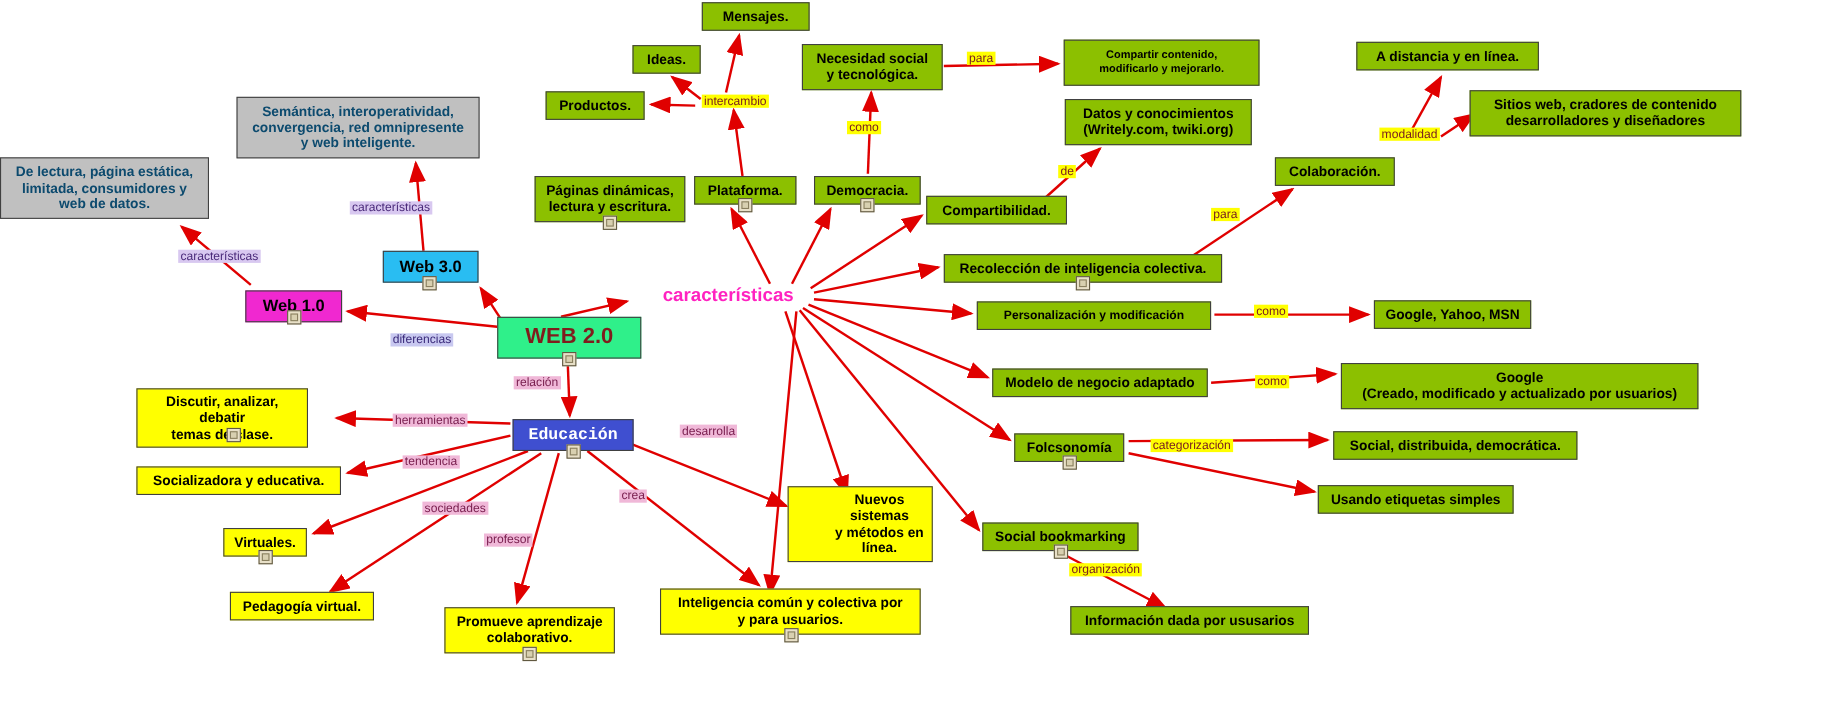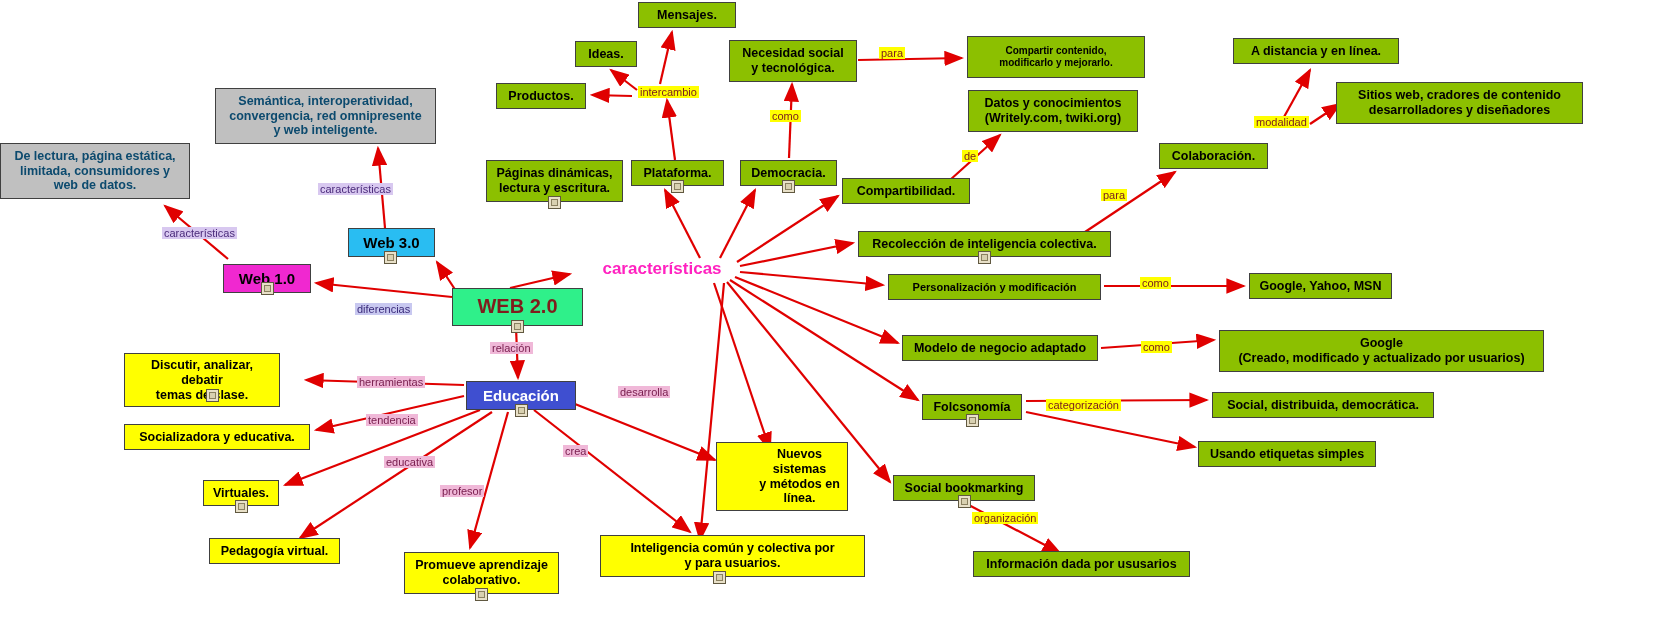--- a/index.html
+++ b/index.html
@@ -33,21 +33,21 @@
     line-height: 1.18;
     padding: 4px 7px;
     white-space: pre-line;
   }
   .node.green   { background: #8cc000; color: #000000; }
   .node.yellow  { background: #ffff00; color: #000000; }
   .node.gray    { background: #c0c0c0; color: #0c4a6e; }
   .node.cyan    { background: #29bdf2; color: #000000; }
   .node.magenta { background: #f028d0; color: #000000; }
   .node.springgreen { background: #2ff08a; color: #7f1d1d; }
-  .node.blue    { background: #3f4fd0; color: #ffffff; }
+  .node.blue    { background: #3f4fd0; color: #ffffff; font-family: Liberation Mono, monospace; }
   .node.plain   { background: transparent; border: none; color: #ff22c0; }
 
   .label {
     position: absolute;
     background: #ffff00;
     color: #7a2020;
     font-size: 11px;
     font-weight: normal;
     padding: 0 2px;
     white-space: nowrap;
@@ -195,45 +195,45 @@
       <div class="node blue" style="left: 466px; top: 381px; width: 110px; min-height: 29px; font-size: 15px; display: flex; align-items: center; justify-content: center;">Educación</div>
       <div class="node green" style="left: 922px; top: 394px; width: 100px; min-height: 26px; font-size: 12.5px; display: flex; align-items: center; justify-content: center;">Folcsonomía</div>
       <div class="node green" style="left: 1212px; top: 392px; width: 222px; min-height: 26px; font-size: 12.5px; display: flex; align-items: center; justify-content: center;">Social, distribuida, democrática.</div>
       <div class="node yellow" style="left: 124px; top: 424px; width: 186px; min-height: 26px; font-size: 12.5px; display: flex; align-items: center; justify-content: center;">Socializadora y educativa.</div>
       <div class="node green" style="left: 1198px; top: 441px; width: 178px; min-height: 26px; font-size: 12.5px; display: flex; align-items: center; justify-content: center;">Usando etiquetas simples</div>
       <div class="node yellow" style="left: 716px; top: 442px; width: 132px; min-height: 42px; font-size: 12.5px; display: flex; align-items: center; justify-content: center; padding-left: 42px;">Nuevos sistemas
 y métodos en línea.</div>
       <div class="node yellow" style="left: 203px; top: 480px; width: 76px; min-height: 26px; font-size: 12.5px; display: flex; align-items: center; justify-content: center;">Virtuales.</div>
       <div class="node green" style="left: 893px; top: 475px; width: 142px; min-height: 26px; font-size: 12.5px; display: flex; align-items: center; justify-content: center;">Social bookmarking</div>
       <div class="node yellow" style="left: 209px; top: 538px; width: 131px; min-height: 26px; font-size: 12.5px; display: flex; align-items: center; justify-content: center;">Pedagogía virtual.</div>
-      <div class="node yellow" style="left: 600px; top: 535px; width: 265px; min-height: 42px; font-size: 12.5px; display: flex; align-items: center; justify-content: center;">Inteligencia común y colectiva por
+      <div class="node yellow" style="left: 600px; top: 535px; width: 237px; min-height: 42px; font-size: 12.5px; display: flex; align-items: center; justify-content: center;">Inteligencia común y colectiva por
 y para usuarios.</div>
       <div class="node green" style="left: 973px; top: 551px; width: 217px; min-height: 26px; font-size: 12.5px; display: flex; align-items: center; justify-content: center;">Información dada por ususarios</div>
       <div class="node yellow" style="left: 404px; top: 552px; width: 155px; min-height: 42px; font-size: 12.5px; display: flex; align-items: center; justify-content: center;">Promueve aprendizaje
 colaborativo.</div>
       <div class="node plain char-node" style="left: 588px; top: 255px; width: 148px; min-height: 24px;">características</div>
     </div>
   <div id="labels-layer">
       <div class="label" style="left: 638px; top: 86px;">intercambio</div>
       <div class="label" style="left: 879px; top: 47px;">para</div>
       <div class="label" style="left: 770px; top: 110px;">como</div>
       <div class="label" style="left: 962px; top: 150px;">de</div>
       <div class="label" style="left: 1254px; top: 116px;">modalidad</div>
       <div class="label" style="left: 1101px; top: 189px;">para</div>
       <div class="label violet" style="left: 318px; top: 183px;">características</div>
       <div class="label violet" style="left: 162px; top: 227px;">características</div>
       <div class="label lilac" style="left: 355px; top: 303px;">diferencias</div>
       <div class="label" style="left: 1140px; top: 277px;">como</div>
       <div class="label" style="left: 1141px; top: 341px;">como</div>
-      <div class="label pinkish" style="left: 490px; top: 342px;">relación</div>
+      <div class="label pinkish" style="left: 467px; top: 342px;">relación</div>
       <div class="label pinkish" style="left: 357px; top: 376px;">herramientas</div>
       <div class="label pinkish" style="left: 618px; top: 386px;">desarrolla</div>
       <div class="label" style="left: 1046px; top: 399px;">categorización</div>
       <div class="label pinkish" style="left: 366px; top: 414px;">tendencia</div>
-      <div class="label pinkish" style="left: 384px; top: 456px;">educativa</div>
+      <div class="label pinkish" style="left: 384px; top: 456px;">sociedades</div>
       <div class="label pinkish" style="left: 563px; top: 445px;">crea</div>
       <div class="label pinkish" style="left: 440px; top: 485px;">profesor</div>
       <div class="label" style="left: 972px; top: 512px;">organización</div>
     </div>
   <div id="badges-layer">
       <div class="badge" style="left: 548px; top: 196px;"></div>
       <div class="badge" style="left: 671px; top: 180px;"></div>
       <div class="badge" style="left: 782px; top: 180px;"></div>
       <div class="badge" style="left: 384px; top: 251px;"></div>
       <div class="badge" style="left: 261px; top: 282px;"></div>

